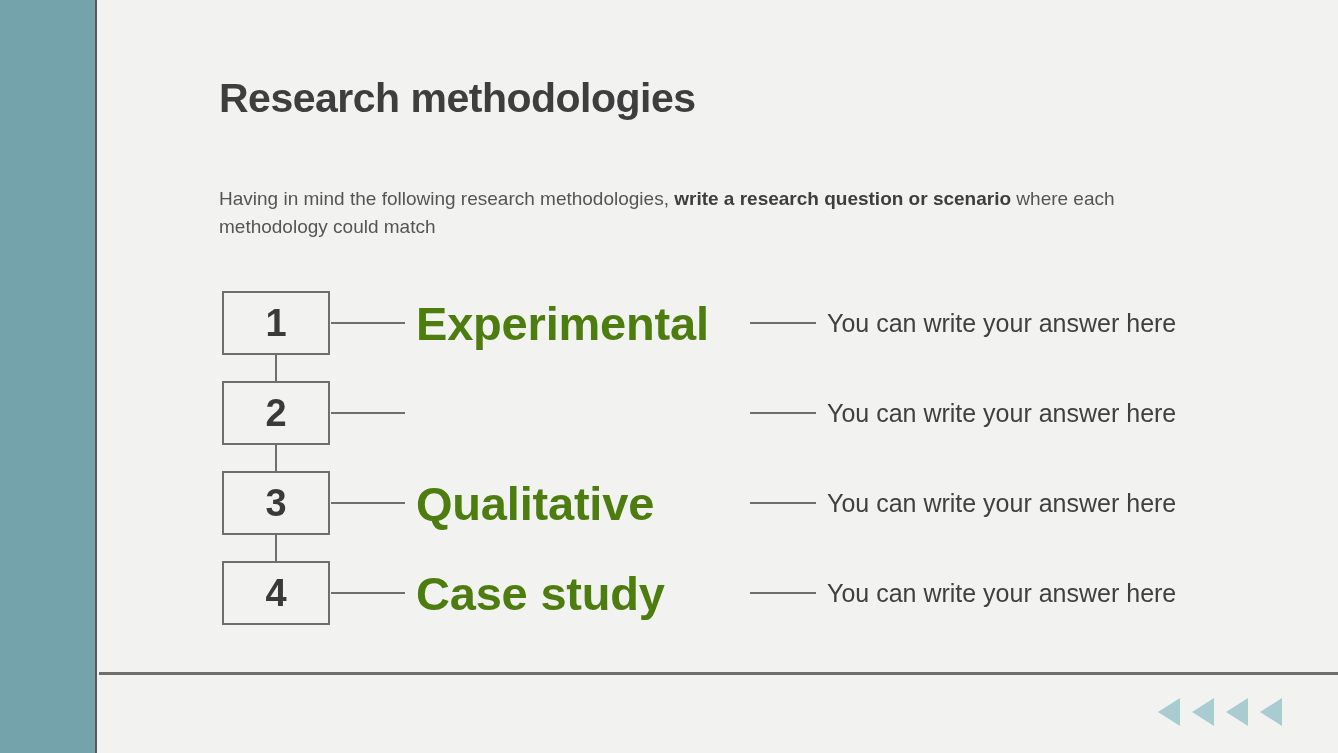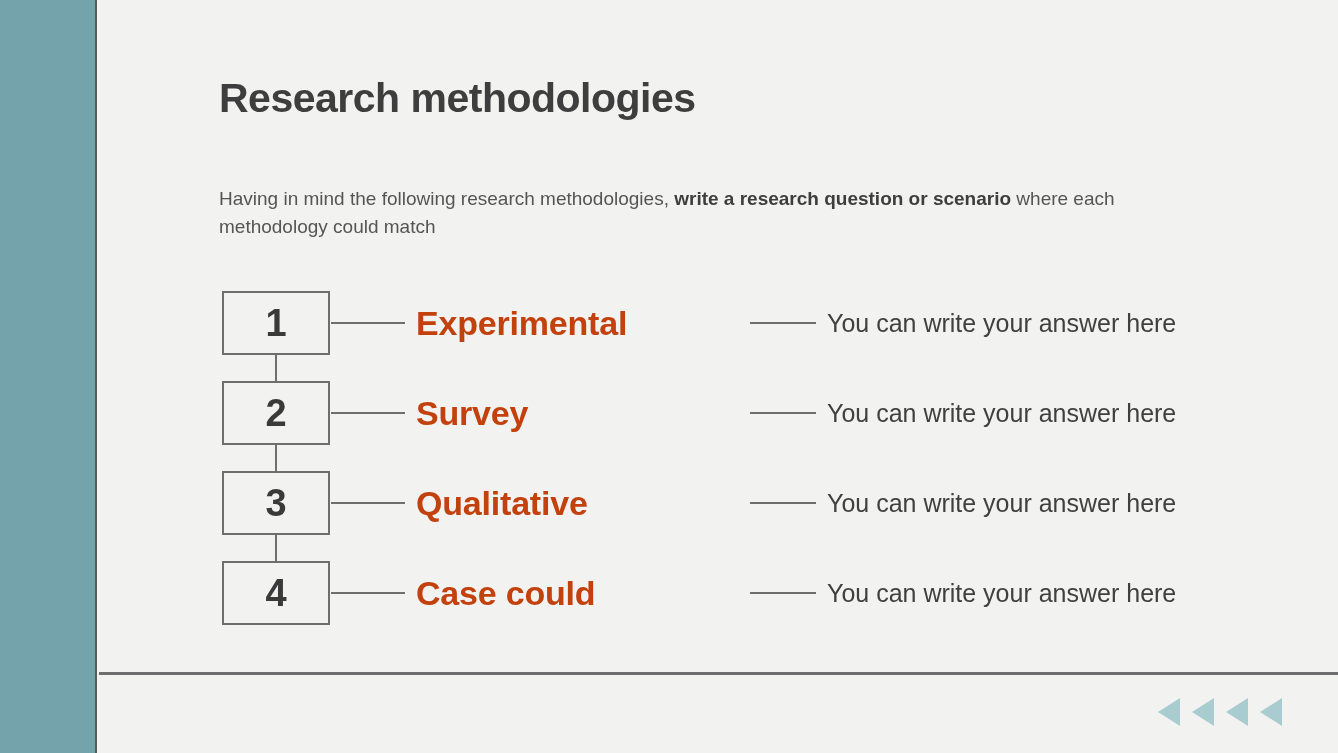--- a/index.html
+++ b/index.html
@@ -131,23 +131,23 @@
     background: #6e6e6e;
   }
 
   .method-label {
     position: absolute;
     left: 416px;
     top: 0;
     height: 64px;
     display: flex;
     align-items: center;
-    font-size: 34px;
-    font-weight: 700;
-    color: #c2410c;
+    font-size: 47px;
+    font-weight: 700;
+    color: #4d7c0f;
     white-space: nowrap;
     letter-spacing: -0.2px;
   }
 
   
   .answer-dash {
     position: absolute;
     left: 750px;
     top: 31px;
     width: 66px;
@@ -210,40 +210,39 @@
         <div class="method-label">Experimental</div>
         <div class="answer-dash"></div>
         <div class="answer-text">You can write your answer here</div>
       </div>
       <div class="method-row" style="top: 381px;">
         <div class="number-box">
           <span class="num">2</span>
         </div>
         <div class="box-connector"></div>
         <div class="label-dash"></div>
-        <div class="method-label">Survey</div>
         <div class="answer-dash"></div>
         <div class="answer-text">You can write your answer here</div>
       </div>
       <div class="method-row" style="top: 471px;">
         <div class="number-box">
           <span class="num">3</span>
         </div>
         <div class="box-connector"></div>
         <div class="label-dash"></div>
         <div class="method-label">Qualitative</div>
         <div class="answer-dash"></div>
         <div class="answer-text">You can write your answer here</div>
       </div>
       <div class="method-row" style="top: 561px;">
         <div class="number-box">
           <span class="num">4</span>
         </div>
         <div class="label-dash"></div>
-        <div class="method-label">Case could</div>
+        <div class="method-label">Case study</div>
         <div class="answer-dash"></div>
         <div class="answer-text">You can write your answer here</div>
       </div>
     </div>
 
   <div id="nav-arrows">
       <div class="nav-arrow"></div>
       <div class="nav-arrow"></div>
       <div class="nav-arrow"></div>
       <div class="nav-arrow"></div>

